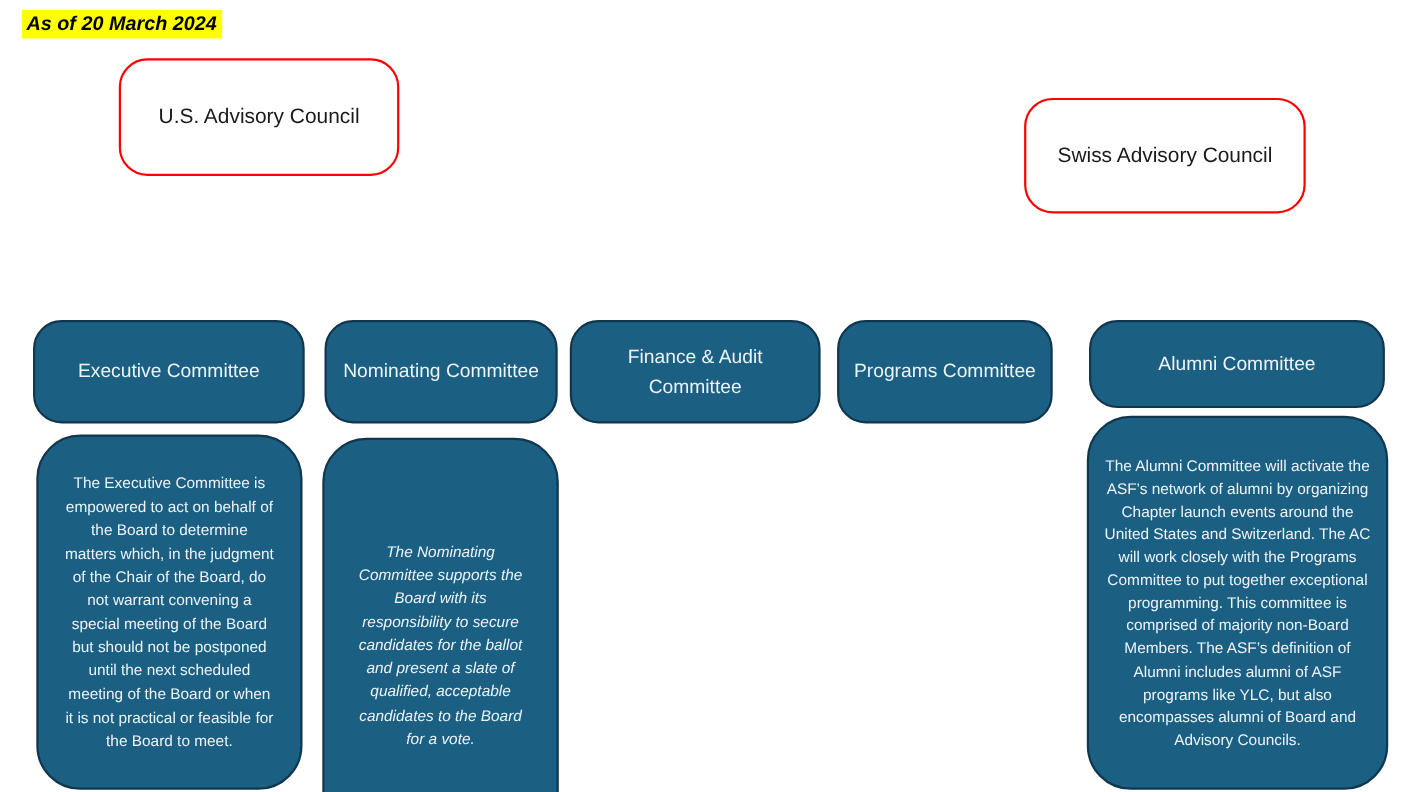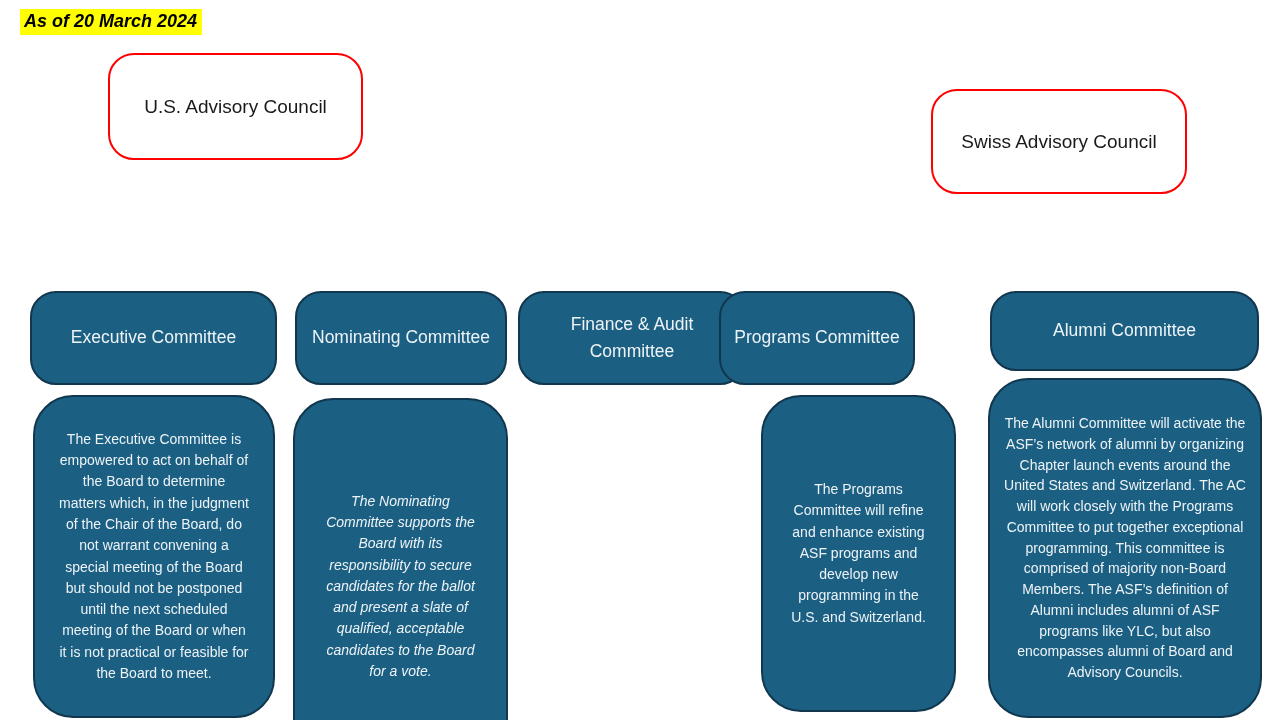--- a/index.html
+++ b/index.html
@@ -112,21 +112,21 @@
     font-size: 14px;
     line-height: 1.52;
     padding: 10px 24px;
   }
   .c0-hdr  { left: 30px;  top: 291px; width: 247px; height: 94px; }
   .c0-desc { left: 33px;  top: 395px; width: 242px; height: 323px; }
   .c1-hdr  { left: 295px; top: 291px; width: 212px; height: 94px; }
   .c1-desc { left: 293px; top: 398px; width: 215px; height: 377px; font-style: italic; }
   .c2-hdr  { left: 518px; top: 291px; width: 228px; height: 94px; }
   .c2-desc { left: 528px; top: 395px; width: 209px; height: 315px; }
-  .c3-hdr  { left: 719px; top: 291px; width: 196px; height: 94px; }
+  .c3-hdr  { left: 761px; top: 291px; width: 196px; height: 94px; }
   .c3-desc { left: 761px; top: 395px; width: 195px; height: 317px; }
   .c4-hdr  { left: 990px; top: 291px; width: 269px; height: 80px; justify-content: center; }
   .c4-desc { left: 988px; top: 378px; width: 274px; height: 340px; font-size: 14px; line-height: 1.48; padding: 8px 10px; justify-content: flex-end; }
 </style>
 </head>
 <body>
 
 <div class="canvas">
 
   <div class="date-label">As of 20 March 2024</div>
@@ -154,23 +154,20 @@
     <span>The Nominating Committee supports the Board with its responsibility to secure candidates for the ballot and present a slate of qualified, acceptable candidates to the Board for a vote.</span>
   </div>
 
   <div class="hdr c2-hdr">
     <span>Finance &amp; Audit Committee</span>
   </div>
 
   <div class="hdr c3-hdr">
     <span>Programs Committee</span>
   </div>
-  <div class="desc c3-desc">
-    <span>The Programs Committee will refine and enhance existing ASF programs and develop new programming in the U.S. and Switzerland.</span>
-  </div>
 
   <div class="hdr c4-hdr">
     <span>Alumni Committee</span>
   </div>
   <div class="desc c4-desc">
     <span>The Alumni Committee will activate the ASF’s network of alumni by organizing Chapter launch events around the United States and Switzerland. The AC will work closely with the Programs Committee to put together exceptional programming. This committee is comprised of majority non-Board Members. The ASF’s definition of Alumni includes alumni of ASF programs like YLC, but also encompasses alumni of Board and Advisory Councils.</span>
   </div>
 
 </div>
 

